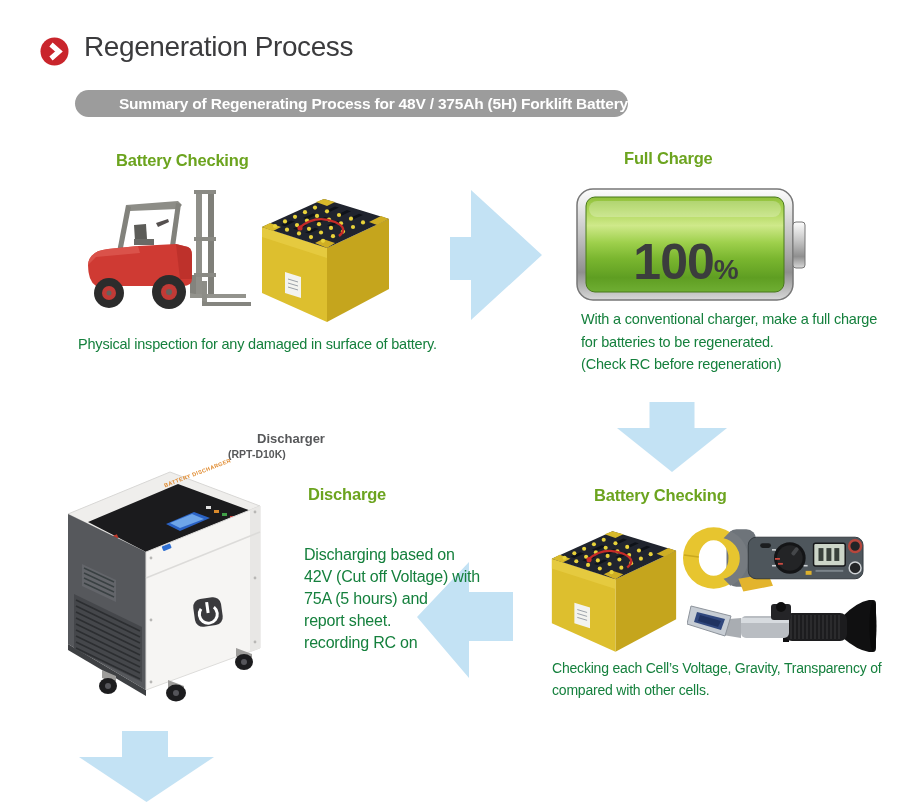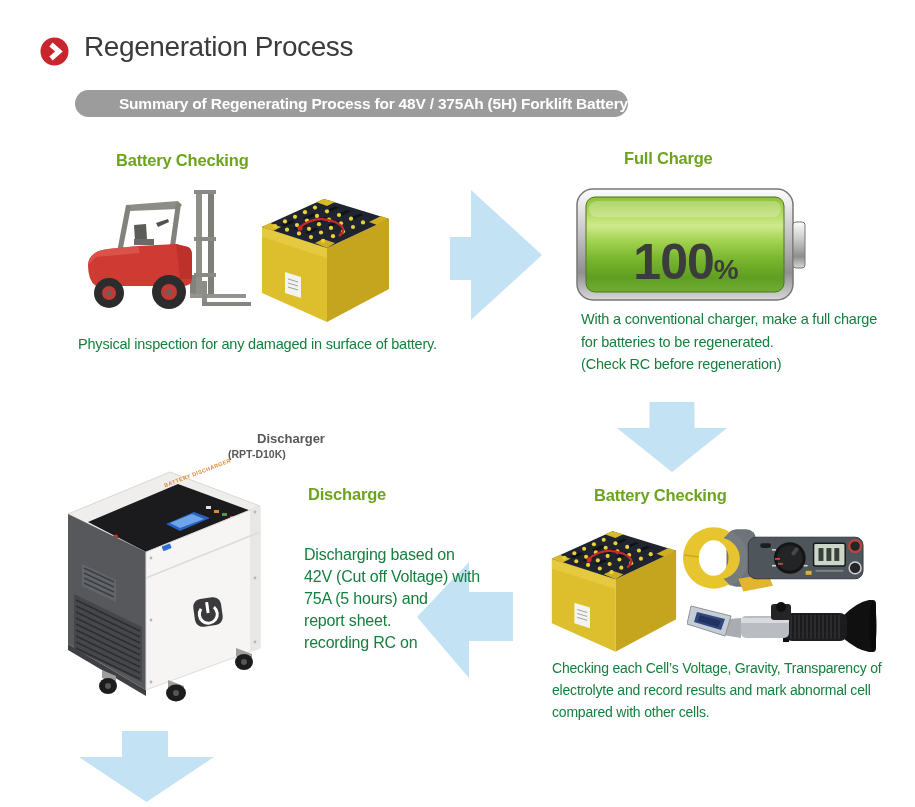--- a/index.html
+++ b/index.html
@@ -264,21 +264,20 @@
     <rect x="84" y="8" width="20" height="16" rx="3" fill="#242427"></rect>
     <circle cx="94" cy="11" r="5" fill="#0f0f10"></circle>
     <polygon points="54,22 30,24 30,38 54,42" fill="#a9adb2"></polygon>
     <polygon points="4,10 44,20 38,40 0,28" fill="#c7cdd4" stroke="#8d939b" stroke-width="1"></polygon>
     <polygon points="10,16 38,23 34,34 7,26" fill="#31487e"></polygon>
     <polygon points="13,19 34,25 31,31 11,25" fill="#1f3261"></polygon>
   </svg>
 
   <div id="cap-bc2" class="abs caption">
     <div>Checking each Cell’s Voltage, Gravity, Transparency of</div>
-    <div>electrolyte and record results and mark abnormal cell</div>
     <div>compared with other cells.</div>
   </div>
 
   <svg id="arrow3" class="abs" width="96" height="116" viewBox="0 0 96 116">
     <polygon points="0,55 52,0 52,30 96,30 96,79 52,79 52,116" fill="#c3e2f4"></polygon>
   </svg>
 
   <div id="dev-label" class="abs">Discharger</div>
   <div id="dev-model" class="abs">(RPT-D10K)</div>
 

